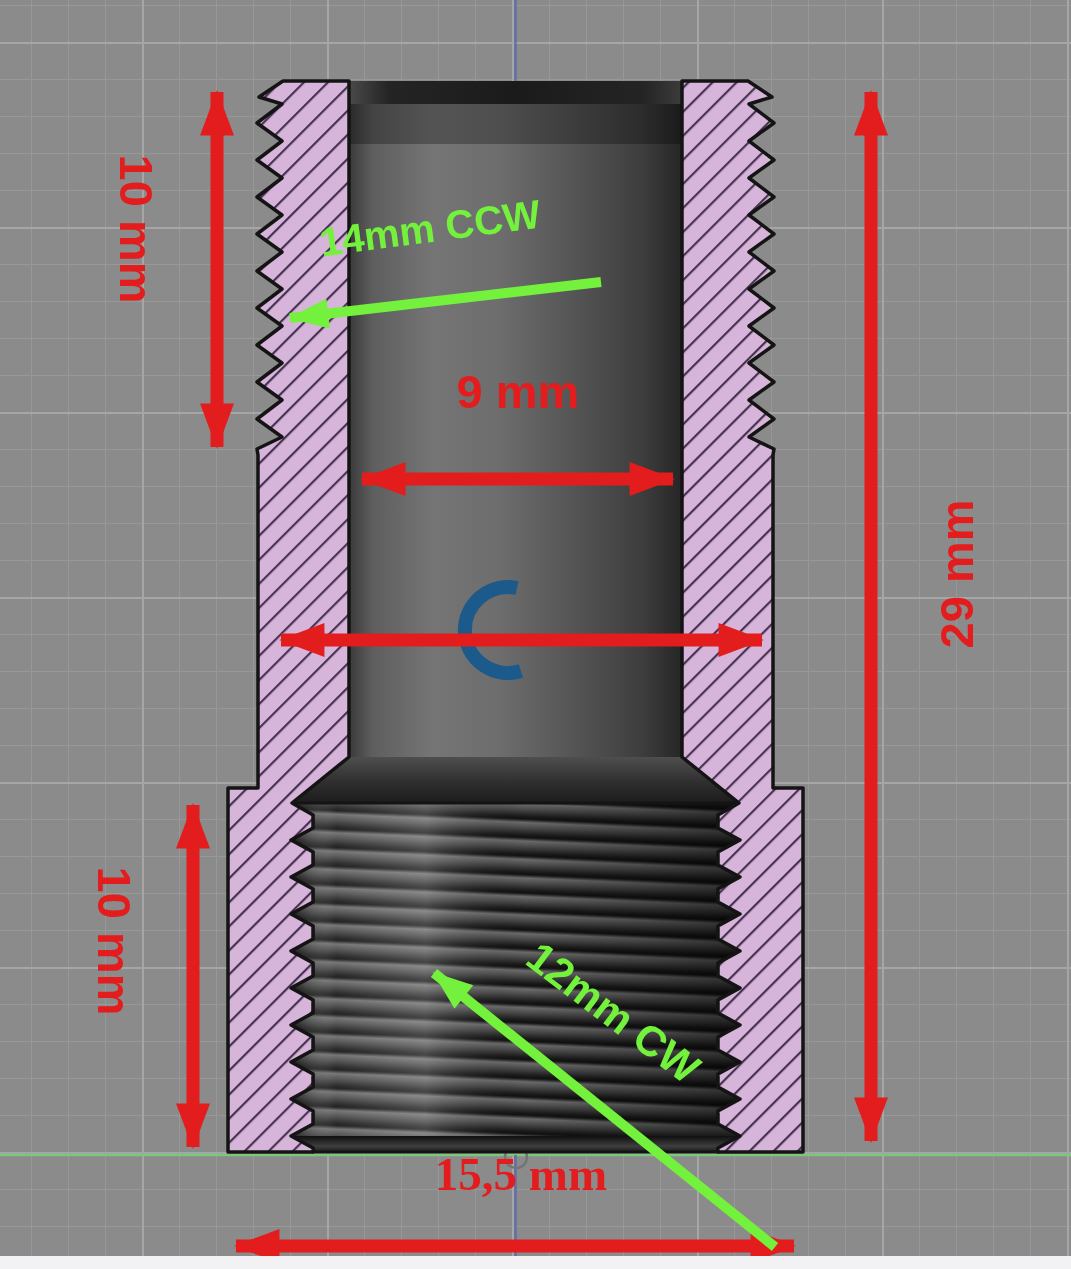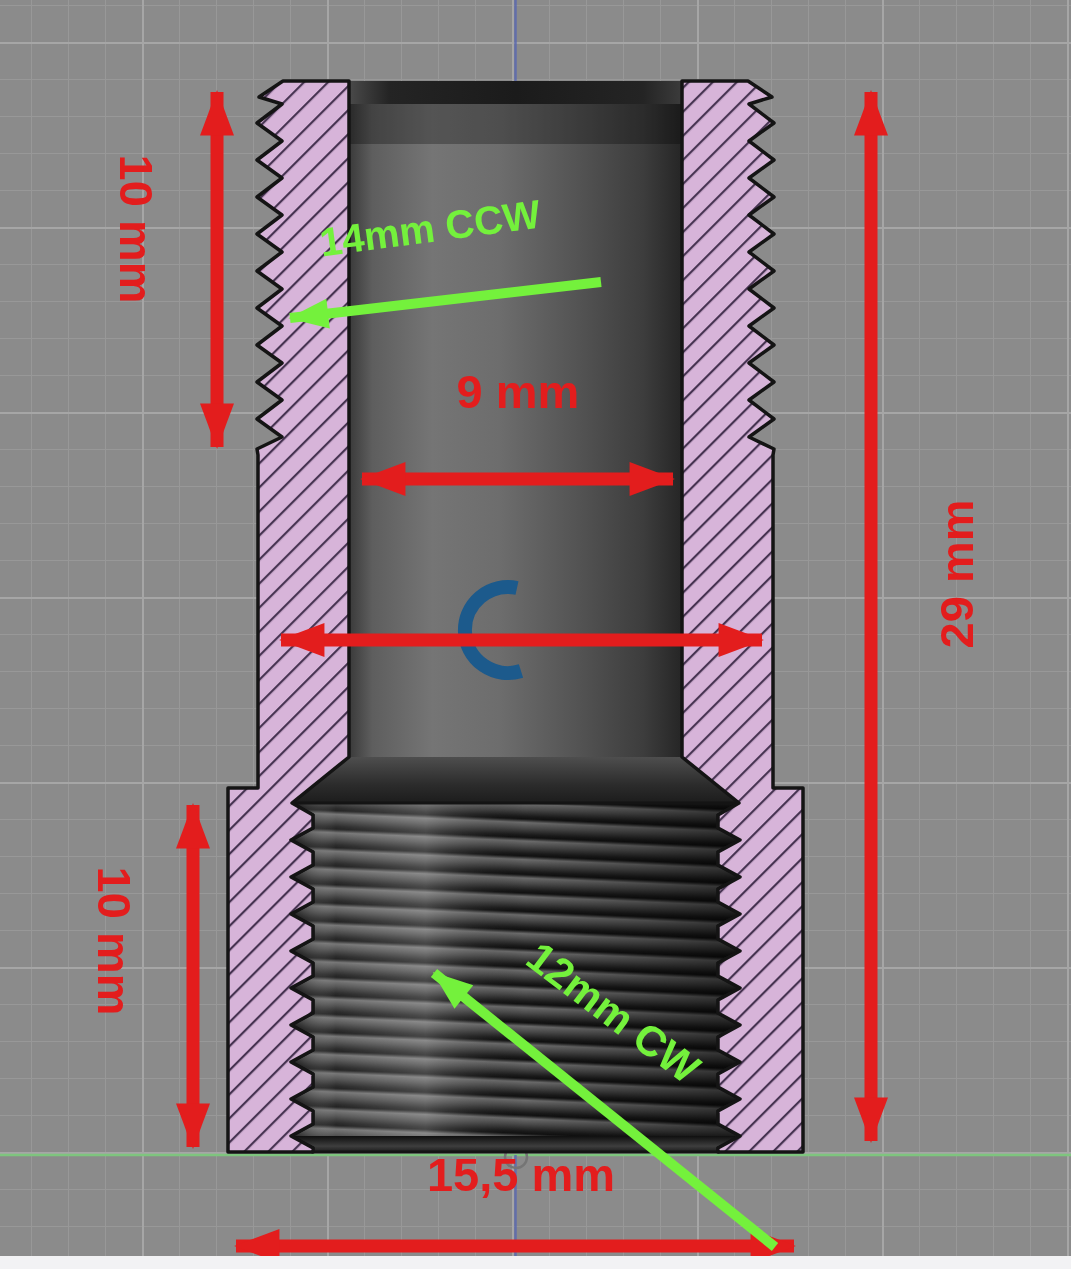--- a/index.html
+++ b/index.html
@@ -131,18 +131,18 @@
     <g stroke="#74f13c" stroke-width="10">
       <line x1="601" y1="282" x2="290" y2="318" marker-end="url(#arrG)"></line>
       <line x1="775" y1="1247" x2="434" y2="973" marker-end="url(#arrG)"></line>
     </g>
   </svg>
 
   <div class="label red-label" style="left:136px;top:229px;transform:translate(-50%,-50%) rotate(90deg);">10 mm</div>
   <div class="label red-label" style="left:114px;top:941px;transform:translate(-50%,-50%) rotate(90deg);">10 mm</div>
   <div class="label red-label" style="left:956px;top:574px;transform:translate(-50%,-50%) rotate(-90deg);">29 mm</div>
   <div class="label red-label" style="left:518px;top:391px;transform:translate(-50%,-50%);">9 mm</div>
-  <div class="label red-label" style="left:521px;top:1174px;transform:translate(-50%,-50%);">15,5 mm</div>
+  <div class="label red-label" style="left:521px;top:1174px;transform:translate(-50%,-50%);font-family:Liberation Serif, serif;">15,5 mm</div>
   <div class="label green-label" style="left:430px;top:228px;transform:translate(-50%,-50%) rotate(-7.5deg);">14mm CCW</div>
   <div class="label green-label" style="left:613px;top:1013px;font-size:42px;transform:translate(-50%,-50%) rotate(37deg);">12mm CW</div>
 
   <div id="bottom-strip"></div>
 </div>
 
 </body></html>

